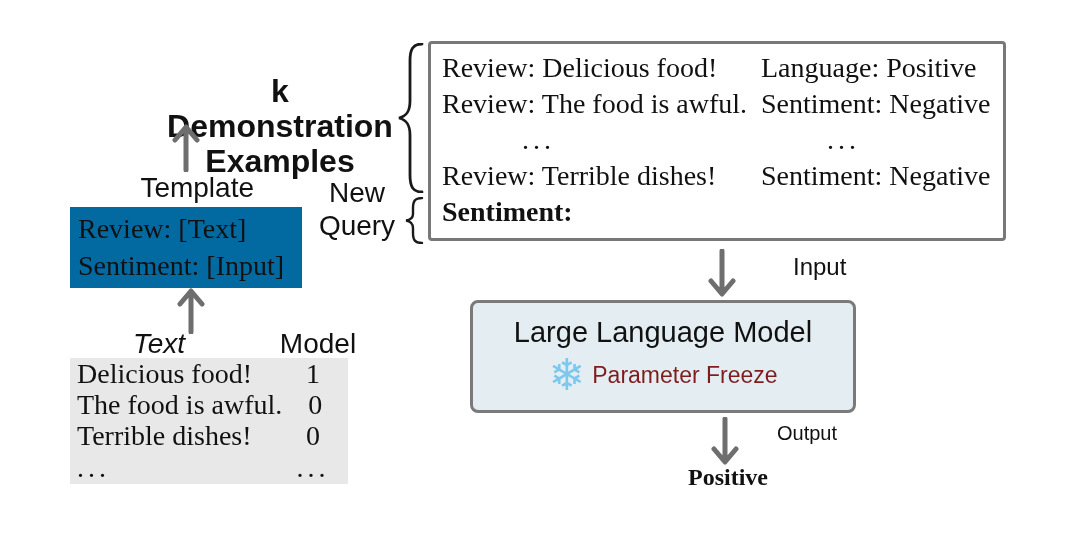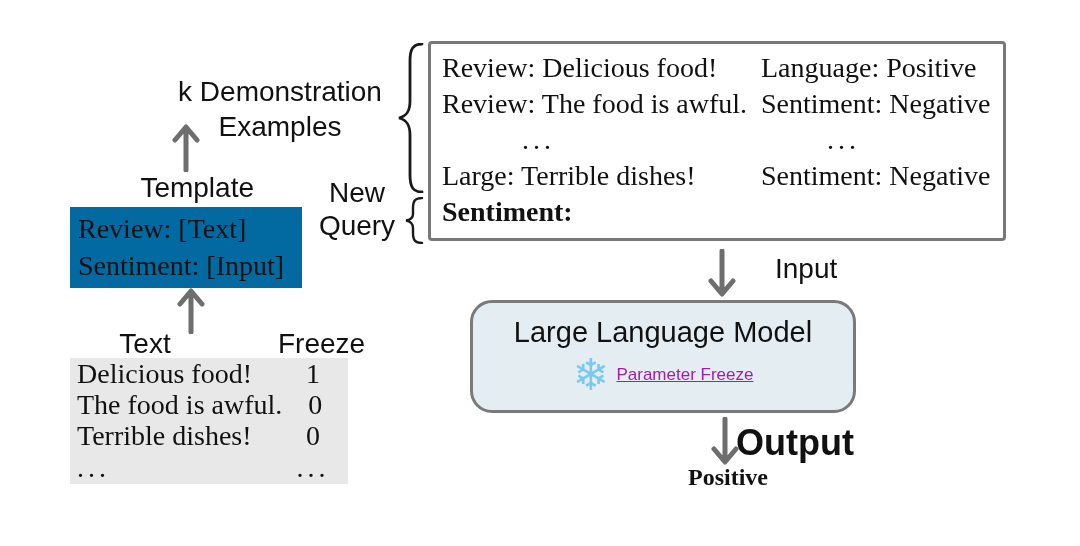--- a/index.html
+++ b/index.html
@@ -4,28 +4,28 @@
 <style>
   html,body{margin:0;padding:0;background:#fff;}
   .canvas{
     position:relative;width:1080px;height:546px;background:#ffffff;overflow:hidden;
     font-family:"Liberation Sans","DejaVu Sans",sans-serif;color:#111;
   }
   .abs{position:absolute;}
   .serif{font-family:"Liberation Serif","DejaVu Serif",serif;}
 
   
-  .demo-label{left:160px;top:74px;width:240px;text-align:center;font-size:28px;line-height:35px;}
+  .demo-label{left:160px;top:74px;width:240px;text-align:center;font-size:32px;line-height:35px;font-weight:bold;}
   .template-label{left:118px;top:172px;width:136px;text-align:right;font-size:28px;}
   .template-box{
     left:70px;top:207px;width:232px;height:81px;background:#0369a1;
     font-size:28px;line-height:37px;padding:3px 0 0 8px;box-sizing:border-box;white-space:nowrap;
   }
   .col-headers{left:0;top:328px;width:420px;height:30px;font-size:28px;}
-  .hdr-text{left:105px;top:0;width:80px;text-align:center;}
+  .hdr-text{left:105px;top:0;width:80px;text-align:right;font-style:italic;}
   .hdr-label{left:278px;top:0;width:80px;text-align:center;}
   .data-table{left:70px;top:358px;width:278px;}
   .trow{
     display:flex;align-items:center;background:#e8e8e8;height:31px;
     font-family:"Liberation Serif","DejaVu Serif",serif;font-size:28px;white-space:nowrap;
   }
   .trow:last-child{height:33px;margin-bottom:0;}
   .tcell-text{flex:1;padding-left:7px;}
   .tcell-label{width:70px;text-align:center;}
   .dotspace{letter-spacing:4px;}
@@ -40,30 +40,30 @@
     font-family:"Liberation Serif","DejaVu Serif",serif;font-size:28px;
   }
   .prow{display:grid;grid-template-columns:319px auto;line-height:36px;white-space:nowrap;}
   .prow.bold{font-weight:700;}
   .prow.dots .pcol1{padding-left:80px;}
   .prow.dots .pcol2{padding-left:66px;}
 
   
   .llm-box{
     left:470px;top:300px;width:386px;height:113px;box-sizing:border-box;
-    background:#e4eef2;border:3px solid #7a7a7a;border-radius:22px;padding-top:12px;
+    background:#e4eef2;border:3px solid #7a7a7a;border-radius:8px;padding-top:12px;
   }
   .llm-title{text-align:center;font-size:29px;line-height:34px;}
   .llm-sub{display:flex;align-items:center;justify-content:center;margin-top:3px;gap:7px;height:46px;}
   .snowflake{font-family:"DejaVu Sans",sans-serif;font-size:44px;line-height:44px;color:#7cc8ef;}
-  .llm-sub-text{font-size:17px;color:#a21caf;text-decoration:underline;}
+  .llm-sub-text{font-size:23px;color:#7f1d1d;}
 
   
-  .input-label{left:775px;top:253px;font-size:28px;}
-  .output-label{left:736px;top:422px;font-size:36px;font-weight:bold;}
+  .input-label{left:793px;top:253px;font-size:24px;}
+  .output-label{left:777px;top:422px;font-size:20px;}
   .result-label{
     left:650px;top:464px;width:156px;text-align:center;
     font-family:"Liberation Serif","DejaVu Serif",serif;font-weight:700;font-size:24px;
   }
 </style>
 </head>
 <body>
 
 <div class="canvas">
 
@@ -82,21 +82,21 @@
     <div>Review: [Text]</div>
     <div>Sentiment: [Input]</div>
   </div>
 
   <svg class="abs" style="left:175px;top:288px;" width="32" height="46" viewBox="0 0 32 46">
     <path d="M16 44 L16 5 M5 16 L16 3 L27 16" fill="none" stroke="#6e6e6e" stroke-width="5" stroke-linecap="round" stroke-linejoin="round"></path>
   </svg>
 
   <div class="abs col-headers">
     <div class="abs hdr-text">Text</div>
-    <div class="abs hdr-label">Freeze</div>
+    <div class="abs hdr-label">Model</div>
   </div>
 
   <div class="abs data-table">
     <div class="trow">
       <span class="tcell-text">Delicious food!</span>
       <span class="tcell-label">1</span>
     </div>
     <div class="trow">
       <span class="tcell-text">The food is awful.</span>
       <span class="tcell-label">0</span>
@@ -131,21 +131,21 @@
     </div>
     <div class="prow">
       <span class="pcol1">Review: The food is awful.</span>
       <span class="pcol2">Sentiment: Negative</span>
     </div>
     <div class="prow dots">
       <span class="pcol1 dotspace">...</span>
       <span class="pcol2 dotspace">...</span>
     </div>
     <div class="prow">
-      <span class="pcol1">Large: Terrible dishes!</span>
+      <span class="pcol1">Review: Terrible dishes!</span>
       <span class="pcol2">Sentiment: Negative</span>
     </div>
     <div class="prow bold">
       <span class="pcol2">Sentiment:</span>
     </div>
   </div>
 
   <svg class="abs" style="left:706px;top:249px;" width="32" height="48" viewBox="0 0 32 48">
     <path d="M16 2 L16 43 M5 32 L16 45 L27 32" fill="none" stroke="#6e6e6e" stroke-width="5" stroke-linecap="round" stroke-linejoin="round"></path>
   </svg>

